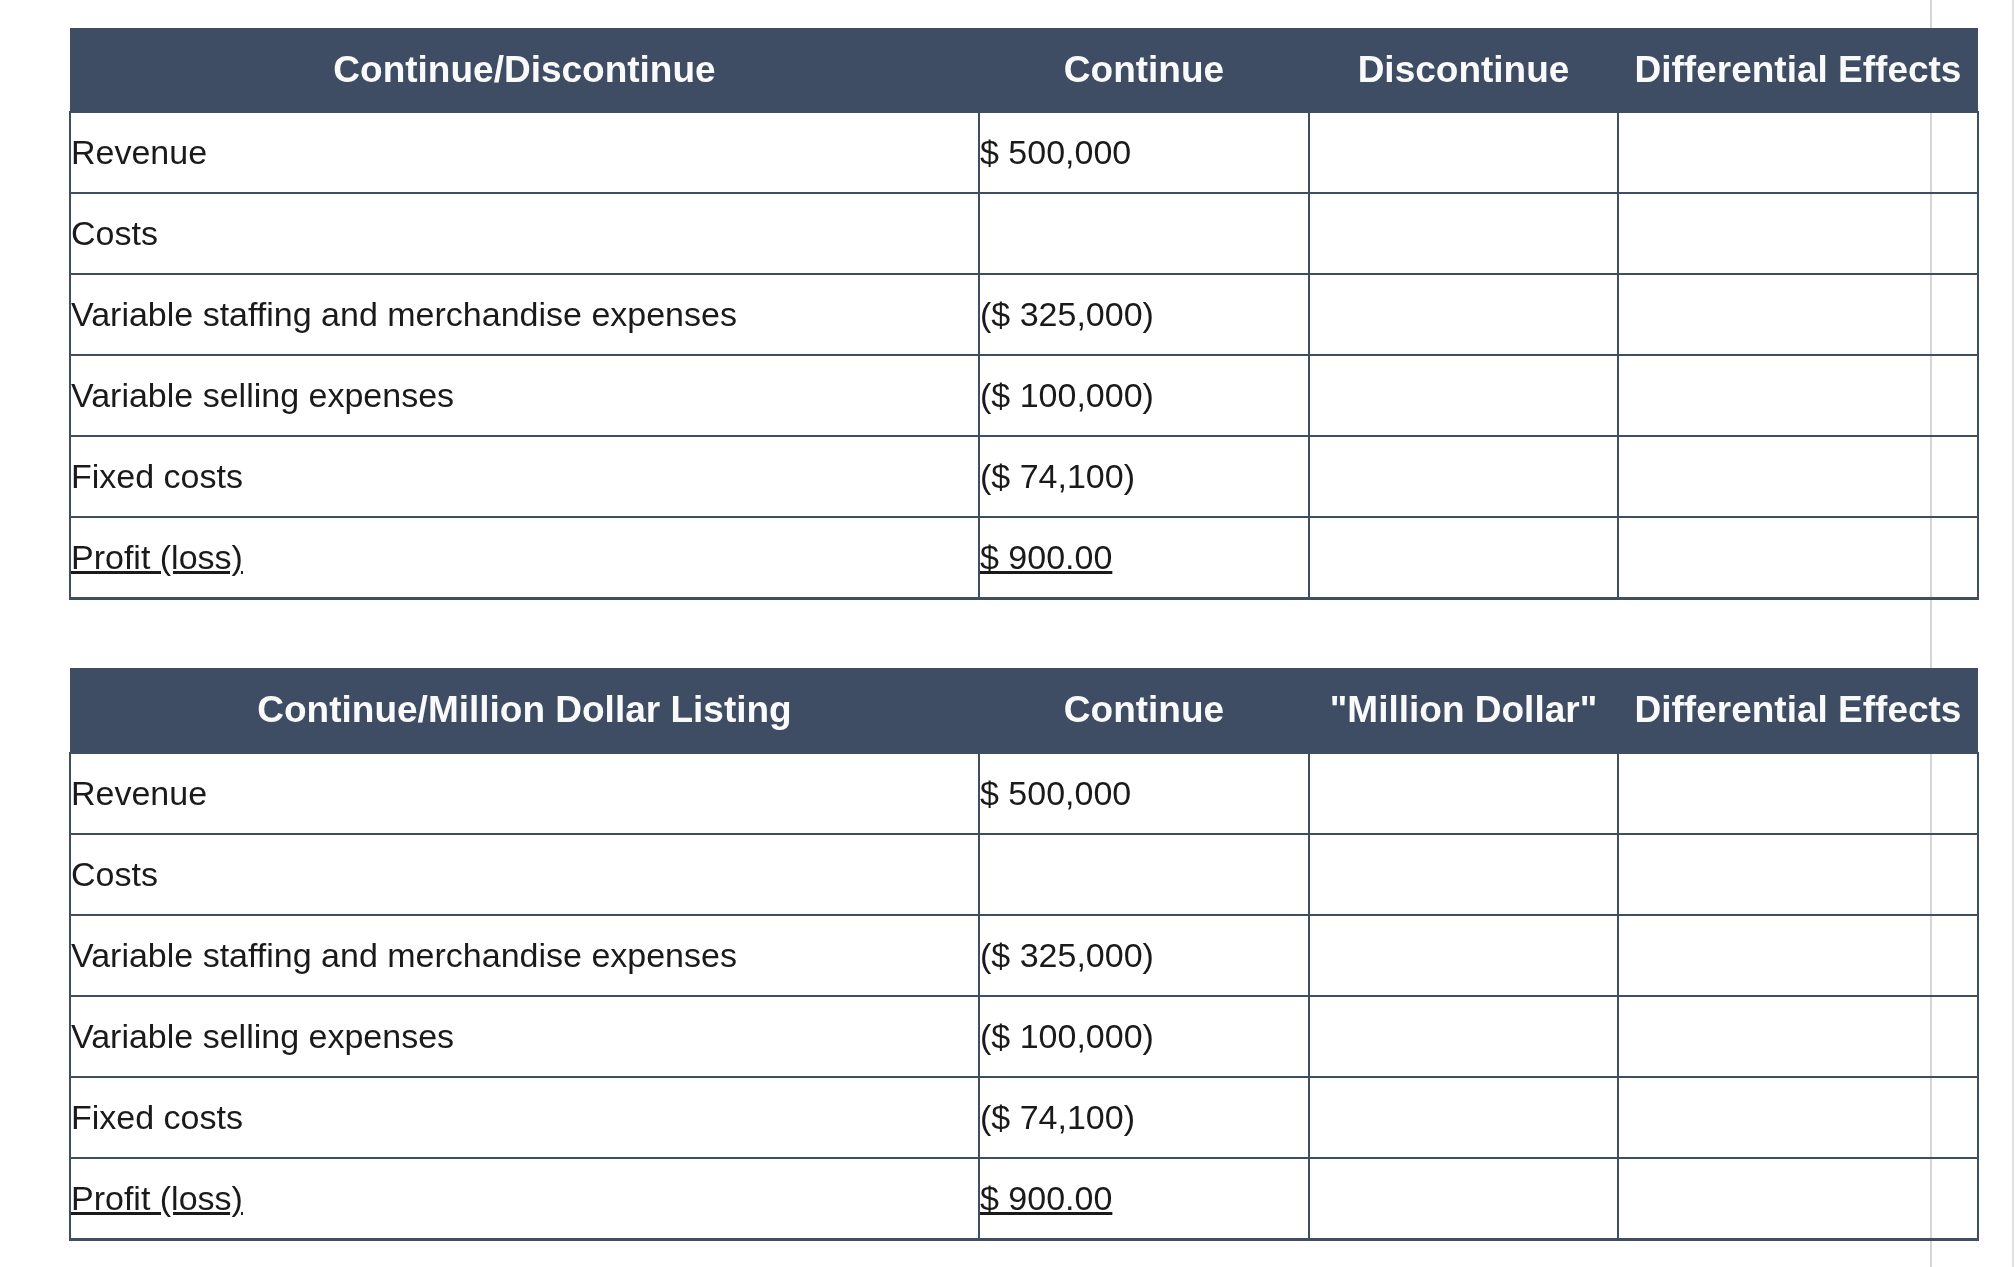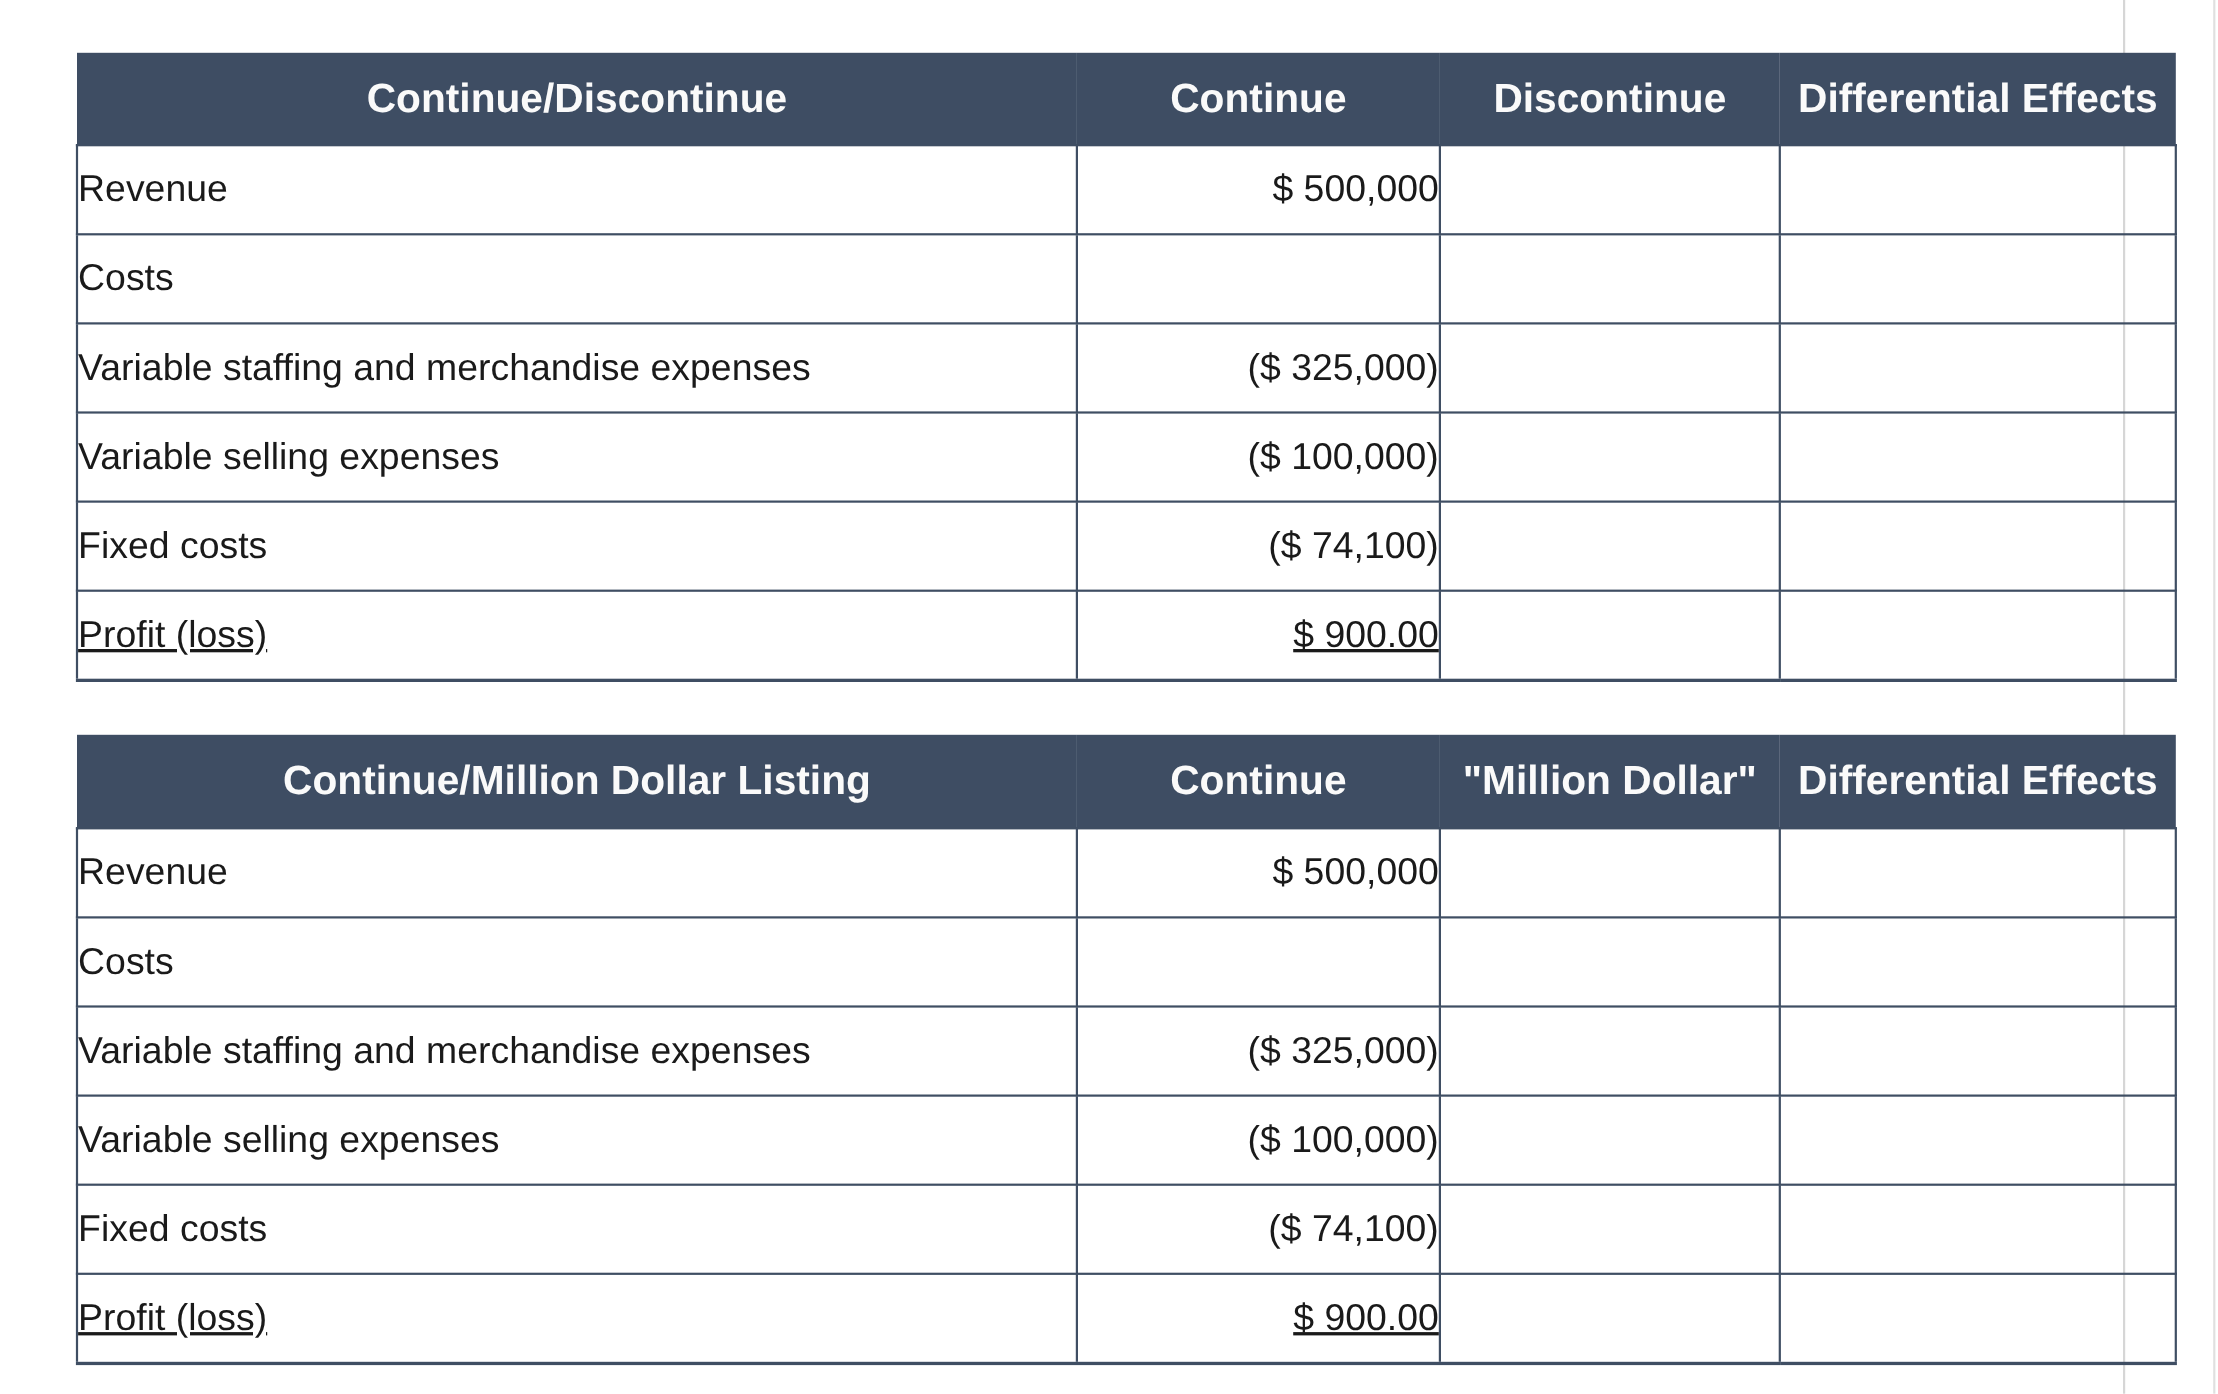--- a/index.html
+++ b/index.html
@@ -28,21 +28,21 @@
 
   table.sheet {
     position: absolute;
     left: 69px;
     width: 1908px;
     border-collapse: collapse;
     table-layout: fixed;
     background: transparent;
     z-index: 1;
   }
-  #table-1 { top: 48px; }
+  #table-1 { top: 28px; }
   #table-2 { top: 668px; }
 
   table.sheet th {
     background: #3e4d63;
     color: #fafafa;
     font-size: 37px;
     font-weight: bold;
     text-align: center;
     border: none;
     height: 83px;
@@ -59,21 +59,20 @@
     vertical-align: middle;
     background: transparent;
   }
   tr.total-row td { border-bottom-width: 3px; text-decoration: underline; }
 
   td.label { text-align: left; margin-left: 24px; }
   td.ind0 { padding-left: 10px; }
   td.ind1 { padding-left: 50px; }
   td.ind2 { padding-left: 90px; }
   td.val {
-    text-align: right;
     padding-right: 10px;
   }
   td.entry { background: transparent; }
 </style>
 </head>
 <body>
 
 <div class="gridline" id="gridline-a"></div>
 <div class="gridline" id="gridline-b"></div>
 

